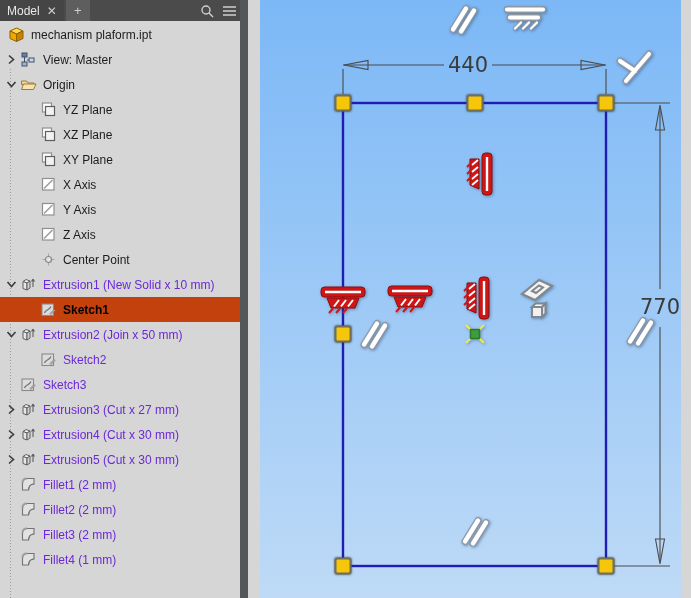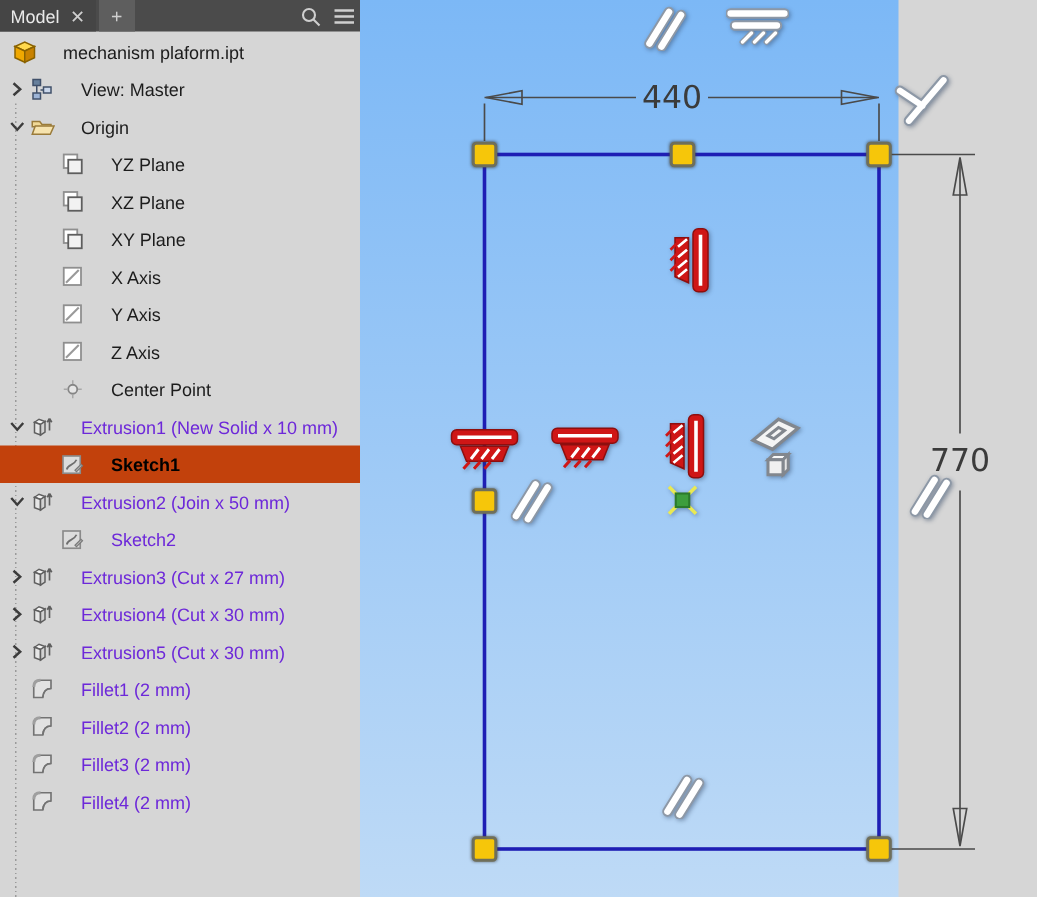--- a/index.html
+++ b/index.html
@@ -24,30 +24,30 @@
   .tree-row.lvl0{padding-left:6px;}
   .tree-row.lvl1{padding-left:4px;}
   .tree-row.lvl2{padding-left:38px;}
   .tree-row.gray .tree-label{color:#6d28d9;}
   .tree-row.selected{background:#c2410c;}
   .tree-row.selected .tree-label{font-weight:bold;color:#000;}
   .chev-slot{width:14px;height:14px;display:inline-flex;align-items:center;justify-content:center;flex:0 0 14px;}
   .chev-slot svg{stroke:#3c3c3c;fill:none;stroke-width:1.6;}
   .chev-slot.down svg{transform:rotate(90deg);}
   .tree-icon{width:17px;height:17px;margin:0 5px 0 2px;flex:0 0 17px;}
-  .tree-label{margin-left:12px;}
+  .tree-label{margin-left:1px;}
   .tree-dots{position:absolute;left:10px;top:47px;width:1px;height:540px;
              background-image:repeating-linear-gradient(#9a9a9a 0 1px,transparent 1px 3px);}
 
   
   #splitter{position:absolute;left:240px;top:0;width:8px;height:598px;background:#55565a;}
 
   
-  #canvas{position:absolute;left:240px;top:0;width:359px;height:598px;
-          background:linear-gradient(#7cb8f6,#bedaf6);}
+  #canvas{position:absolute;left:260px;top:0;width:392px;height:598px;
+          background:linear-gradient(#7cb8f6,#bedaf6);padding-left:29px;}
   #overlay{position:absolute;left:0;top:0;}
   .dim-text{font-family:"DejaVu Sans",sans-serif;font-size:21px;fill:#3b3b3b;}
 
   .handle{position:absolute;width:13px;height:13px;background:#f6c60a;
           border:2px solid #6f6f5a;border-radius:3px;transform:translate(-50%,-50%);
           box-shadow:0 0 2px rgba(60,60,60,.6);}
 
   .glyph{position:absolute;transform:translate(-50%,-50%);
          filter:drop-shadow(1px 1px 1.5px rgba(40,60,90,.45));}
 </style>
@@ -203,20 +203,27 @@
   </div>
 
   <div class="tree-row lvl2 gray">
 
     <svg class="tree-icon">
             <use href="#sym-sketch"></use>
           </svg>
     <span class="tree-label">Sketch2</span>
   </div>
 
+  <div class="tree-row lvl1 gray">
+    <span class="chev-slot"></span>
+    <svg class="tree-icon">
+            <use href="#sym-sketch"></use>
+          </svg>
+    <span class="tree-label">Sketch3</span>
+  </div>
 
   <div class="tree-row lvl1 gray">
     <span class="chev-slot right">
             <svg width="9" height="11" viewBox="0 0 9 11">
               <polyline points="2,1.5 6.5,5.5 2,9.5"></polyline>
             </svg>
           </span>
     <svg class="tree-icon">
             <use href="#sym-extrusion"></use>
           </svg>
@@ -269,21 +276,21 @@
             <use href="#sym-fillet"></use>
           </svg>
     <span class="tree-label">Fillet3 (2 mm)</span>
   </div>
 
   <div class="tree-row lvl1 gray">
     <span class="chev-slot"></span>
     <svg class="tree-icon">
             <use href="#sym-fillet"></use>
           </svg>
-    <span class="tree-label">Fillet4 (2 mm)</span>
+    <span class="tree-label">Fillet4 (1 mm)</span>
   </div>
 </div>
   </div>
 
   <div id="splitter"></div>
 
   <div id="canvas">
     <svg id="overlay" width="443" height="598" viewBox="0 0 443 598">
 
       <rect x="83" y="103" width="263" height="463" fill="none" stroke="#1e1eb4" stroke-width="2.4"></rect>

